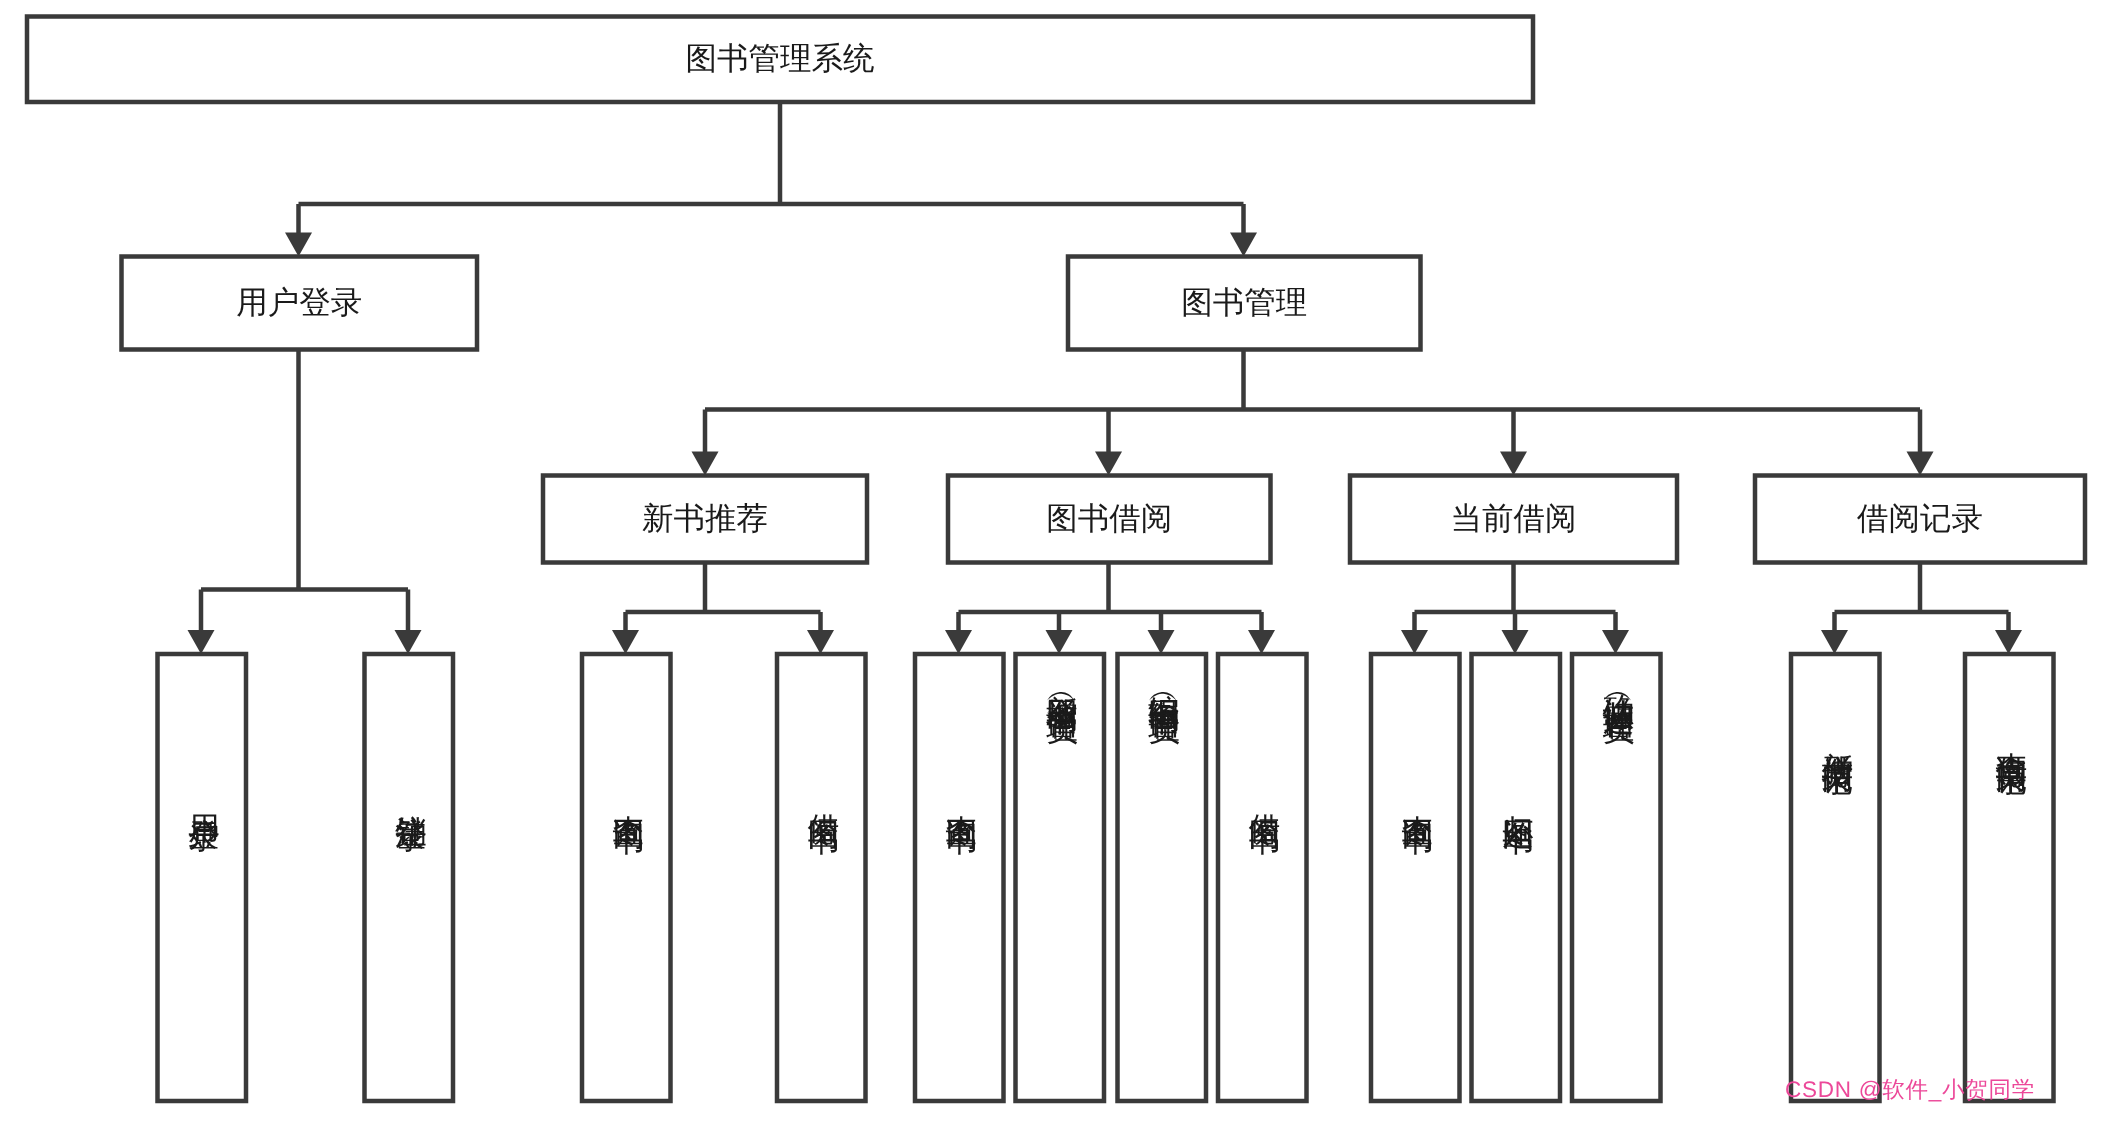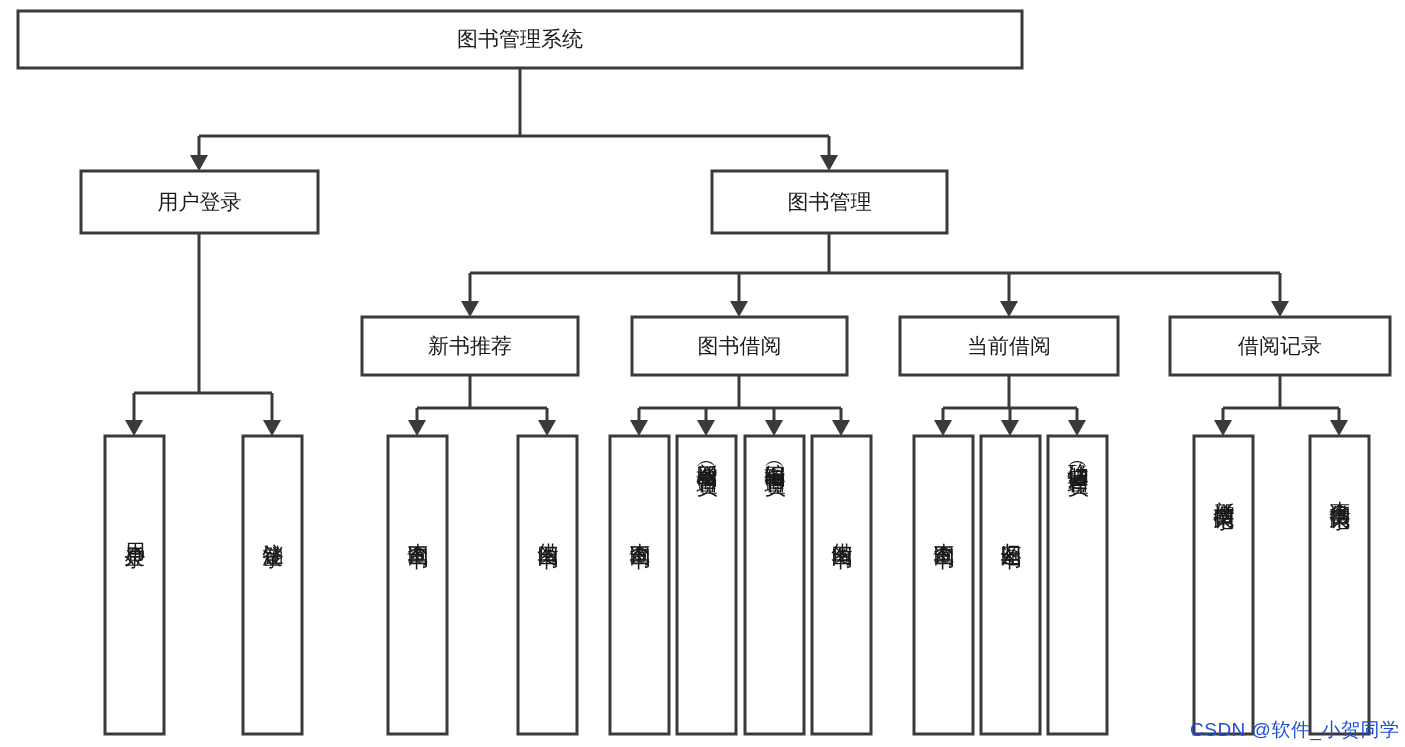--- a/index.html
+++ b/index.html
@@ -66,22 +66,22 @@
     font-family: "Liberation Sans", "DejaVu Sans", sans-serif;
     font-size: 21px;
     line-height: 1.28;
     color: #1a1a1a;
     letter-spacing: 2px;
     white-space: nowrap;
   }
   .watermark {
     position: absolute;
     font-family: "Liberation Sans", "DejaVu Sans", sans-serif;
-    font-size: 19px;
-    color: #1d4ed8;
+    font-size: 15px;
+    color: #ec4899;
     white-space: nowrap;
     letter-spacing: 0.5px;
   }
 </style>
 </head>
 <body>
 
 <div id="diagram-root">
   <svg class="diagram-canvas" viewBox="0 0 1405 747">
     <g id="connector-layer">

